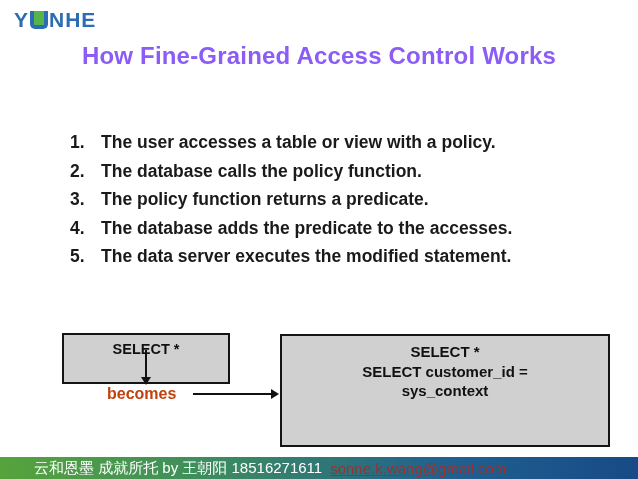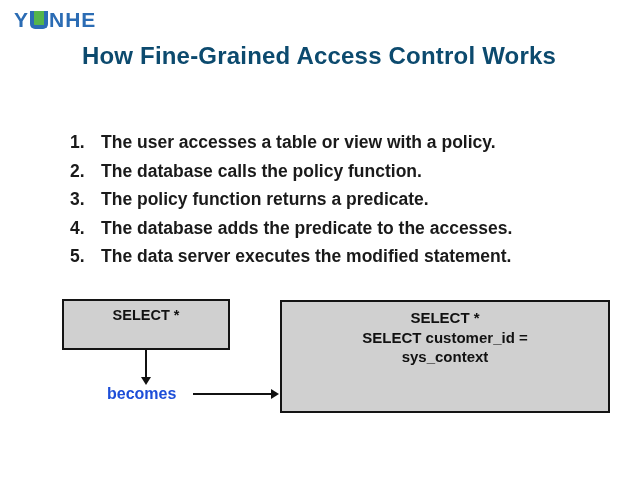--- a/index.html
+++ b/index.html
@@ -39,21 +39,21 @@
 
   
   .title {
     position: absolute;
     top: 42px;
     left: 0;
     width: 100%;
     text-align: center;
     font-size: 24px;
     font-weight: bold;
-    color: #0c4a6e;
+    color: #8b5cf6;
     letter-spacing: 0.2px;
   }
 
   
   .steps {
     position: absolute;
     left: 70px;
     top: 128px;
     width: 520px;
   }
@@ -69,20 +69,21 @@
 
   
   .qbox {
     position: absolute;
     background: #d0d0d0;
     border: 2px solid #141414;
     box-sizing: border-box;
     text-align: center;
     font-weight: bold;
     color: #111111;
+    margin-top: 34px;
   }
   .qbox-left {
     left: 62px;
     top: 299px;
     width: 168px;
     height: 51px;
     font-size: 14.5px;
     line-height: 20px;
     padding-top: 4px;
   }
@@ -113,21 +114,21 @@
     border-left: 5px solid transparent;
     border-right: 5px solid transparent;
     border-top: 8px solid #111111;
   }
   .becomes {
     position: absolute;
     left: 107px;
     top: 385px;
     font-size: 16px;
     font-weight: bold;
-    color: #1d4ed8;
+    color: #c2410c;
   }
   .hline {
     position: absolute;
     left: 193px;
     top: 393px;
     width: 79px;
     height: 2px;
     background: #111111;
   }
   .hhead {
@@ -210,14 +211,18 @@
 
   <div class="hline"></div>
   <div class="hhead"></div>
 
   <div class="qbox qbox-right">
     <div>SELECT *</div>
     <div>SELECT customer_id =</div>
     <div>sys_context</div>
   </div>
 
+  <div class="footer">
+    <span>云和恩墨  成就所托  by 王朝阳 18516271611</span>
+    <span class="footer-email">sonne.k.wang@gmail.com</span>
+  </div>
 
 </div>
 
 </body></html>

